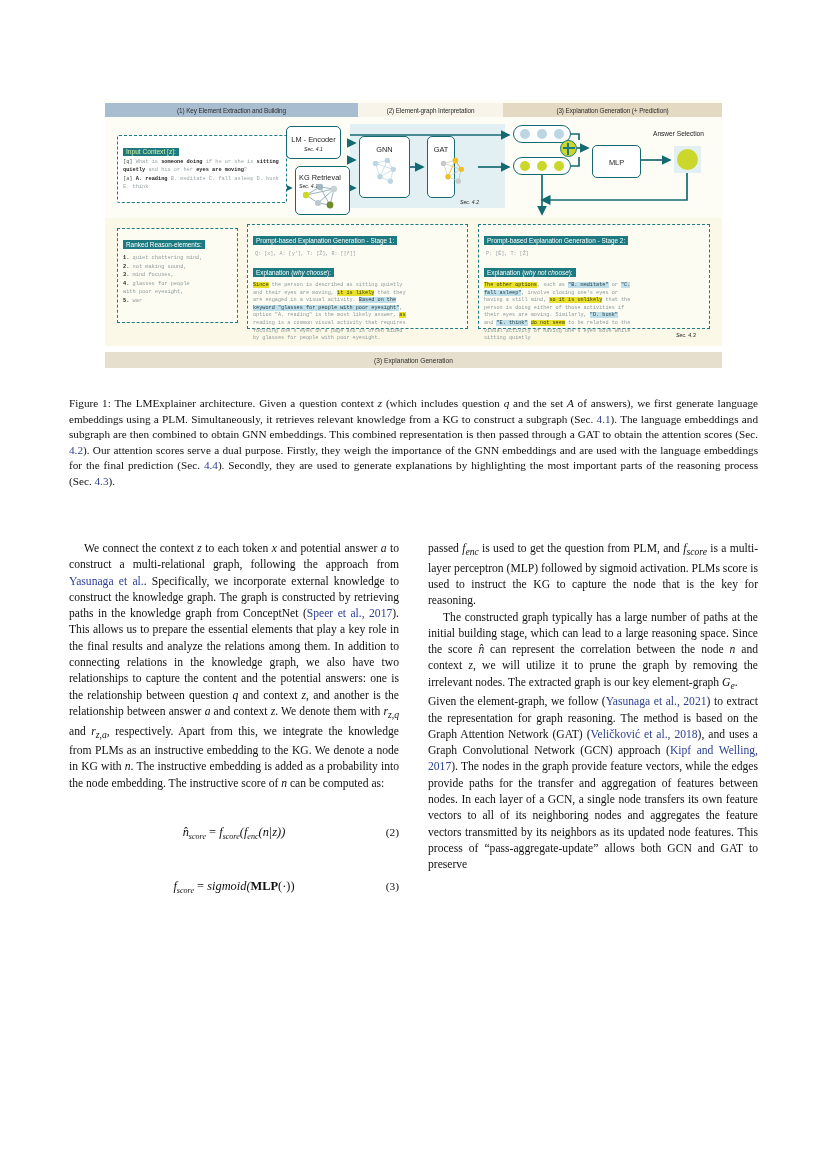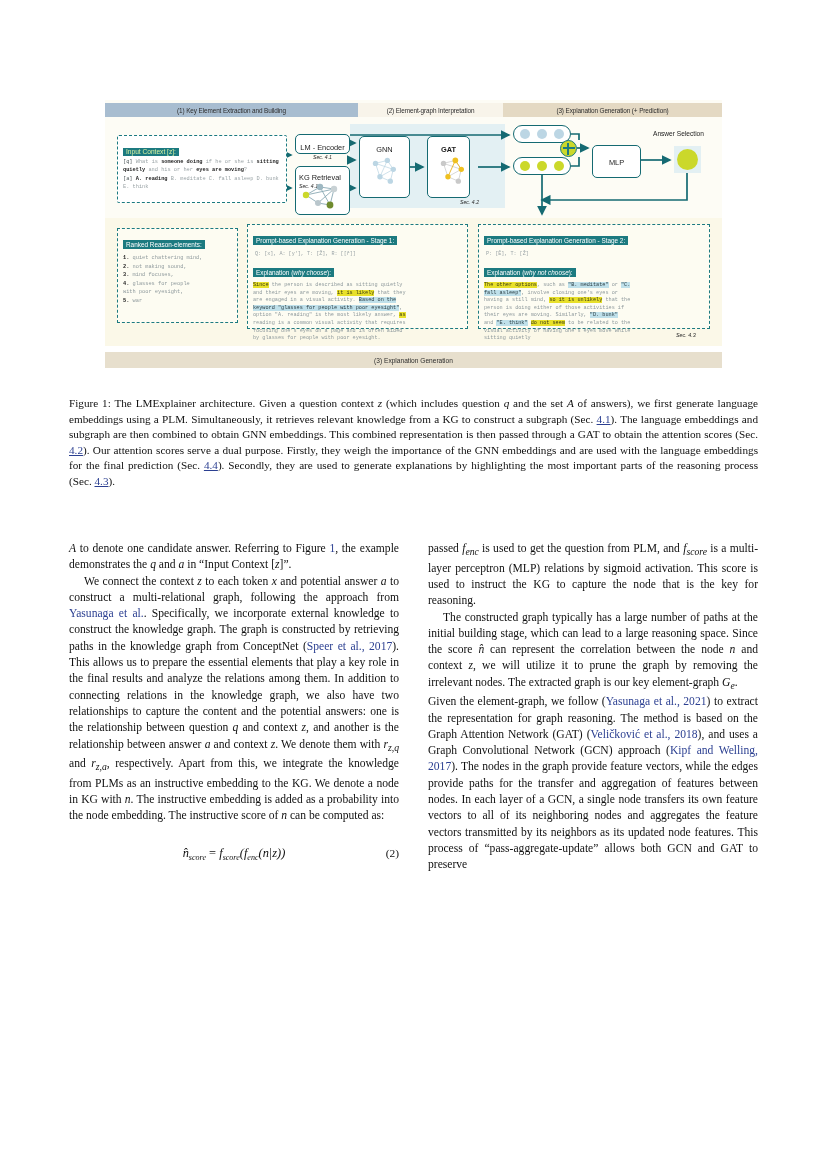--- a/index.html
+++ b/index.html
@@ -89,32 +89,32 @@
   }
   .nb-sec {
     position: absolute;
     left: 0; right: 0;
     text-align: center;
     font-size: 5.2px;
     font-style: italic;
     color: #2b2b2b;
   }
 
-  #box-lm  { left: 190px; top: 26px;  width: 55px;  height: 20px; margin-top: 8px; }
+  #box-lm  { left: 181px; top: 26px;  width: 55px;  height: 33px; }
   #box-lm .nb-title { top: 8px; }
   #box-lm .nb-sec   { top: 19px; }
 
   #box-kg  { left: 190px; top: 66px;  width: 55px;  height: 49px; }
   #box-kg .nb-title { top: 6px; left: 3px; text-align: left; }
   #box-kg .nb-sec   { top: 16px; left: 3px; text-align: left; }
 
   #box-gnn { left: 254px; top: 36px;  width: 51px; height: 62px; }
   #box-gnn .nb-title { top: 8px; }
 
-  #box-gat { left: 322px; top: 36px;  width: 43px; height: 62px; font-weight: bold; }
+  #box-gat { left: 322px; top: 36px;  width: 28px; height: 62px; }
   #box-gat .nb-title { top: 8px; }
 
   #box-mlp { left: 487px; top: 45px;  width: 49px; height: 33px; }
   #box-mlp .nb-title { top: 12px; }
 
   .sec42 {
     position: absolute;
     left: 355px; top: 99px;
     font-family: "Liberation Sans", sans-serif;
     font-size: 5.2px;
@@ -300,21 +300,21 @@
   .caption {
     position: absolute;
     left: 69px;
     top: 396px;
     width: 689px;
     font-size: 11.2px;
     line-height: 15.6px;
     text-align: justify;
     color: #101010;
   }
-  .caption .ref { color: #2b3f91; text-decoration: underline; }
+  .caption .ref { color: #2b3f91; }
   .caption i { font-style: italic; }
 
   
   .col {
     position: absolute;
     top: 541px;
     width: 330px;
     font-size: 11.6px;
     line-height: 16.3px;
     text-align: justify;
@@ -556,33 +556,36 @@
     <div class="sec43" style="left:571px;top:232px">Sec. 4.3</div>
 
     <div id="hdr-bottom">(3) Explanation Generation</div>
   </div>
 
   <div class="caption">
     <span>Figure 1:</span><span> The LMExplainer architecture. Given a question context </span><i>z</i><span> (which includes question </span><i>q</i><span> and the set </span><i style="font-family:'Liberation Serif',serif">A</i><span> of answers), we first generate language embeddings using a PLM. Simultaneously, it retrieves relevant knowledge from a KG to construct a subgraph (Sec. </span><span class="ref">4.1</span><span>). The language embeddings and subgraph are then combined to obtain GNN embeddings. This combined representation is then passed through a GAT to obtain the attention scores (Sec. </span><span class="ref">4.2</span><span>). Our attention scores serve a dual purpose. Firstly, they weigh the importance of the GNN embeddings and are used with the language embeddings for the final prediction (Sec. </span><span class="ref">4.4</span><span>). Secondly, they are used to generate explanations by highlighting the most important parts of the reasoning process (Sec. </span><span class="ref">4.3</span><span>).</span>
   </div>
 
   <div class="col" id="col-left">
-    <p class="noindent"><i style="font-family:'Liberation Serif',serif">A</i><span> to denote one candidate answer. Referring to Figure </span><span class="ref">1</span><span>, the example demonstrates the </span><i>q</i><span> and </span><i>a</i><span> in “Input Context [</span><i>z</i><span>]”.</span></p>
 
     <p><span>We connect the context </span><i>z</i><span> to each token </span><i>x</i><span> and potential answer </span><i>a</i><span> to construct a multi-relational graph, following the approach from </span><span class="ref">Yasunaga et al.</span><span>. Specifically, we incorporate external knowledge to construct the knowledge graph. The graph is constructed by retrieving paths in the knowledge graph from ConceptNet (</span><span class="ref">Speer et al., 2017</span><span>). This allows us to prepare the essential elements that play a key role in the final results and analyze the relations among them. In addition to connecting relations in the knowledge graph, we also have two relationships to capture the content and the potential answers: one is the relationship between question </span><i>q</i><span> and context </span><i>z</i><span>, and another is the relationship between answer </span><i>a</i><span> and context </span><i>z</i><span>. We denote them with </span><i>r</i><sub style="font-style:italic">z,q</sub><span> and </span><i>r</i><sub style="font-style:italic">z,a</sub><span>, respectively. Apart from this, we integrate the knowledge from PLMs as an instructive embedding to the KG. We denote a node in KG with </span><i>n</i><span>. The instructive embedding is added as a probability into the node embedding. The instructive score of </span><i>n</i><span> can be computed as:</span></p>
 
-    <div class="eq" style="margin-top:20px">
+    <div class="eq" style="margin-top:32px">
       <span>n̂</span><sub>score</sub><span class="rm"> = </span><span>f</span><sub>score</sub><span>(</span><span>f</span><sub>enc</sub><span>(n|z))</span>
       <span class="eqno">(2)</span>
     </div>
 
+    <div class="eq" style="margin-top:32px">
+      <span>f</span><sub>score</sub><span class="rm"> = </span><span>sigmoid(</span><span class="rm" style="font-weight:bold">MLP</span><span class="rm">(·))</span>
+      <span class="eqno">(3)</span>
+    </div>
   </div>
 
   <div class="col" id="col-right">
-    <p class="noindent"><span>passed </span><i>f</i><sub style="font-style:italic">enc</sub><span> is used to get the question from PLM, and </span><i>f</i><sub style="font-style:italic">score</sub><span> is a multi-layer perceptron (MLP) relations by sigmoid activation. This score is used to instruct the KG to capture the node that is the key for reasoning.</span></p>
+    <p class="noindent"><span>passed </span><i>f</i><sub style="font-style:italic">enc</sub><span> is used to get the question from PLM, and </span><i>f</i><sub style="font-style:italic">score</sub><span> is a multi-layer perceptron (MLP) followed by sigmoid activation. PLMs score is used to instruct the KG to capture the node that is the key for reasoning.</span></p>
 
     <p><span>The constructed graph typically has a large number of paths at the initial building stage, which can lead to a large reasoning space. Since the score </span><i>n̂</i><span> can represent the correlation between the node </span><i>n</i><span> and context </span><i>z</i><span>, we will utilize it to prune the graph by removing the irrelevant nodes. The extracted graph is our key element-graph </span><i>G</i><sub style="font-style:italic">e</sub><span>.</span></p>
 
 
     <p class="noindent"><span>Given the element-graph, we follow (</span><span class="ref">Yasunaga et al., 2021</span><span>) to extract the representation for graph reasoning. The method is based on the Graph Attention Network (GAT) (</span><span class="ref">Veličković et al., 2018</span><span>), and uses a Graph Convolutional Network (GCN) approach (</span><span class="ref">Kipf and Welling, 2017</span><span>). The nodes in the graph provide feature vectors, while the edges provide paths for the transfer and aggregation of features between nodes. In each layer of a GCN, a single node transfers its own feature vectors to all of its neighboring nodes and aggregates the feature vectors transmitted by its neighbors as its updated node features. This process of “pass-aggregate-update” allows both GCN and GAT to preserve</span></p>
   </div>
 
 </div>
 
 </body></html>

